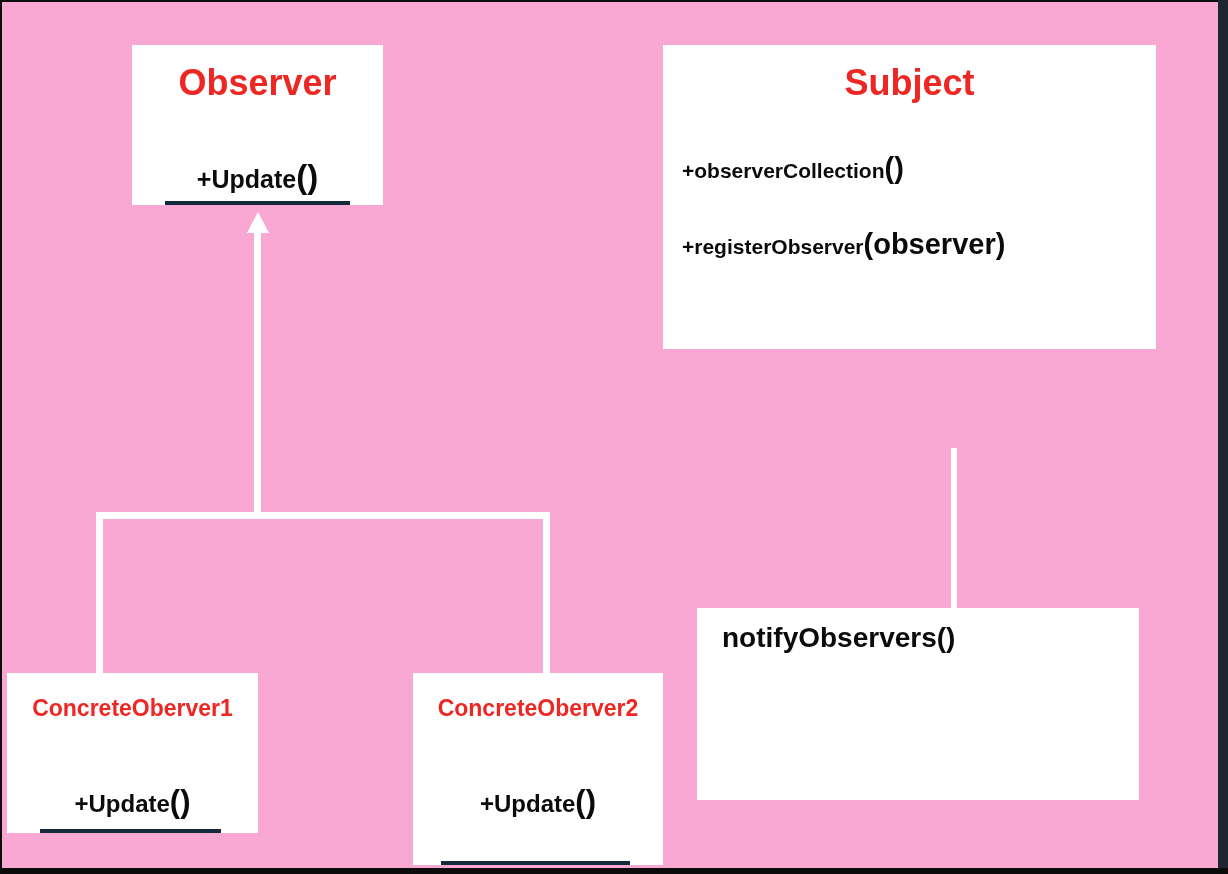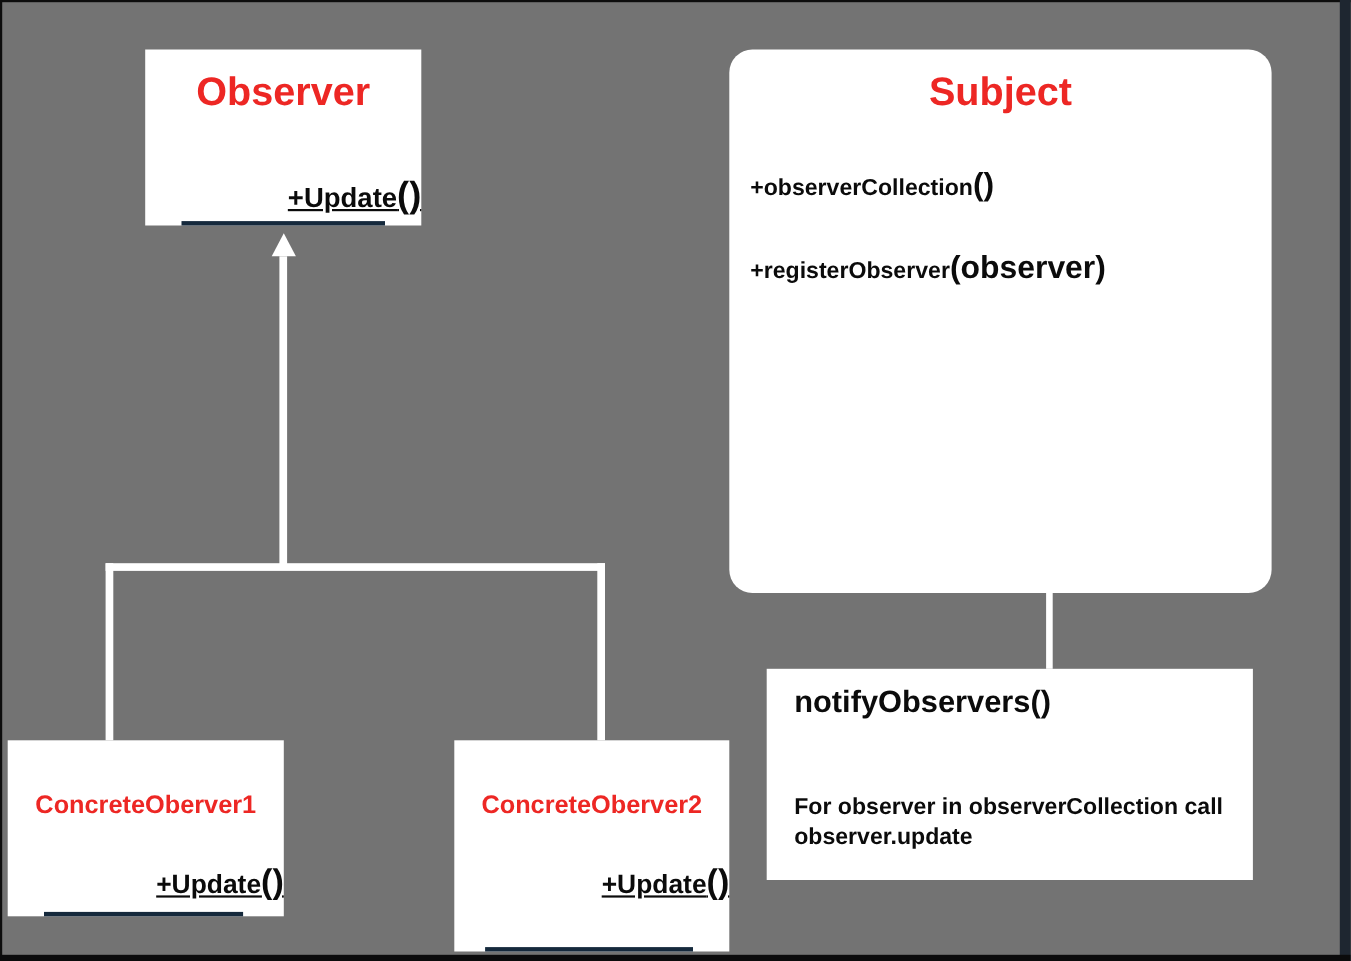--- a/index.html
+++ b/index.html
@@ -1,50 +1,50 @@
 <!DOCTYPE html>
 <html><head>
 <meta charset="utf-8">
 <style>
   * { margin:0; padding:0; box-sizing:border-box; }
   body { background:#000; }
   .canvas {
     position:relative;
     width:1228px; height:874px;
-    background:#737373;
+    background:#f9a8d4;
     font-family:"Liberation Sans", sans-serif;
     overflow:hidden;
   }
   
   .frame-top    { position:absolute; left:0; top:0; right:0; height:2px; background:#0d0d0d; }
   .frame-left   { position:absolute; left:0; top:0; bottom:0; width:2px; background:#0d0d0d; }
   .frame-right  { position:absolute; right:0; top:0; bottom:0; width:10px; background:#1e2630; }
   .frame-bottom { position:absolute; left:0; bottom:0; right:0; height:6px; background:#0b0b0c; }
 
   
   .class-box { position:absolute; background:#ffffff; }
   #box-observer  { left:132px; top:45px;  width:251px; height:160px; }
-  #box-subject   { left:663px; top:45px;  width:493px; height:494px;border-radius:21px; }
+  #box-subject   { left:663px; top:45px;  width:493px; height:304px; }
   #box-concrete1 { left:7px;   top:673px; width:251px; height:160px; }
   #box-concrete2 { left:413px; top:673px; width:250px; height:192px; }
   #box-note      { left:697px; top:608px; width:442px; height:192px; }
 
   .class-title {
     color:#ed2724; font-weight:bold; text-align:center; line-height:1;
   }
   #box-observer .class-title, #box-subject .class-title { font-size:36px; padding-top:20px; }
-  #box-concrete1 .class-title, #box-concrete2 .class-title { font-size:23px; padding-top:47px; }
+  #box-concrete1 .class-title, #box-concrete2 .class-title { font-size:23px; padding-top:24px; }
 
   .member {
     position:absolute; color:#0b0b0b; font-weight:bold;
     line-height:1; white-space:nowrap;
   }
   .member .m-args { line-height:1; }
   
-  .member.centered { left:0; width:100%; text-align:right;text-decoration:underline; }
+  .member.centered { left:0; width:100%; text-align:center; }
   #box-observer .member { top:115px; font-size:25px; }
   #box-observer .member .m-args { font-size:33px; }
   #box-concrete1 .member, #box-concrete2 .member { top:113px; font-size:24px; }
   #box-concrete1 .member .m-args, #box-concrete2 .member .m-args { font-size:31px; }
   
   #box-subject .member { left:19px; font-size:21px; }
   #box-subject .member .m-args { font-size:29px; }
   #box-subject .member.row1 { top:109px; }
   #box-subject .member.row2 { top:185px; }
   #box-subject .member.row3 { top:257px; }
@@ -117,21 +117,20 @@
   <div class="class-box" id="box-concrete2">
     <div class="class-title">ConcreteOberver2</div>
     <div class="member centered">
       <span class="m-name">+Update</span><span class="m-args">()</span>
     </div>
     <div class="notch"></div>
   </div>
 
   <div class="class-box" id="box-note">
     <div class="note-title">notifyObservers()</div>
-    <div class="note-body">For observer in observerCollection call observer.update</div>
   </div>
 
   <div class="arrowhead"></div>
   <div class="line" id="line-mid-v"></div>
   <div class="line" id="line-h"></div>
   <div class="line" id="line-left-v"></div>
   <div class="line" id="line-right-v"></div>
   <div class="line" id="line-subject-v"></div>
 
   <div class="frame-top"></div>

